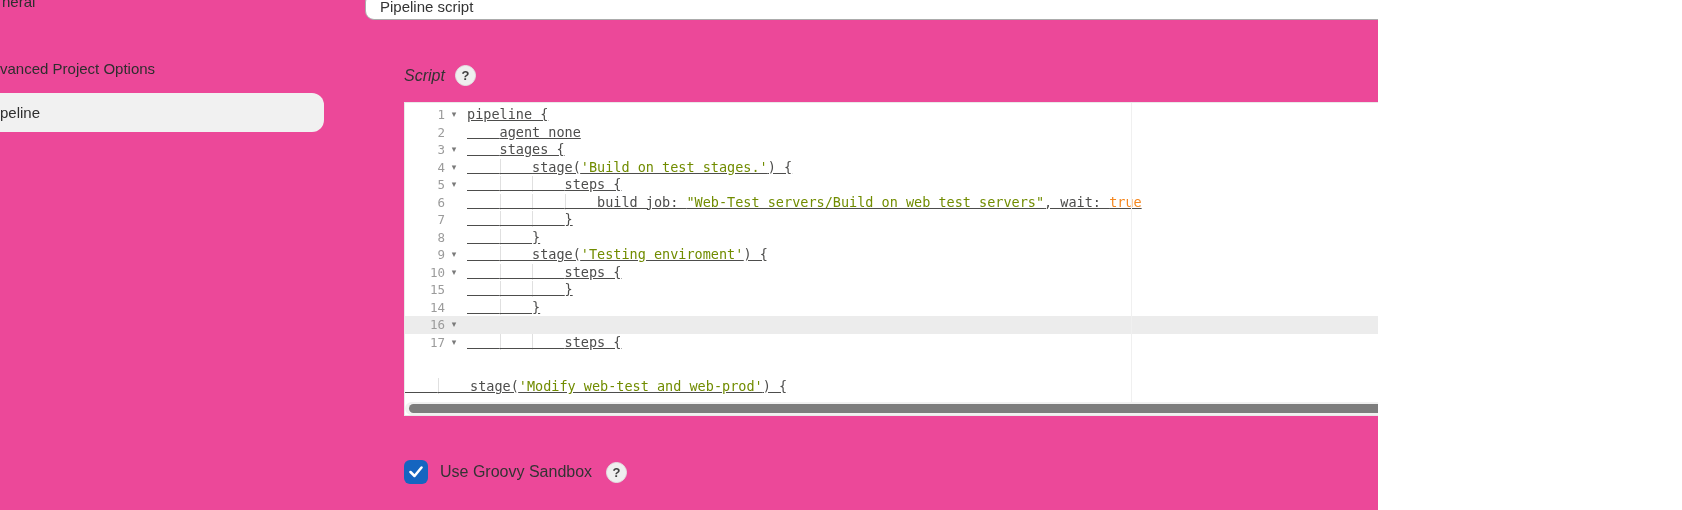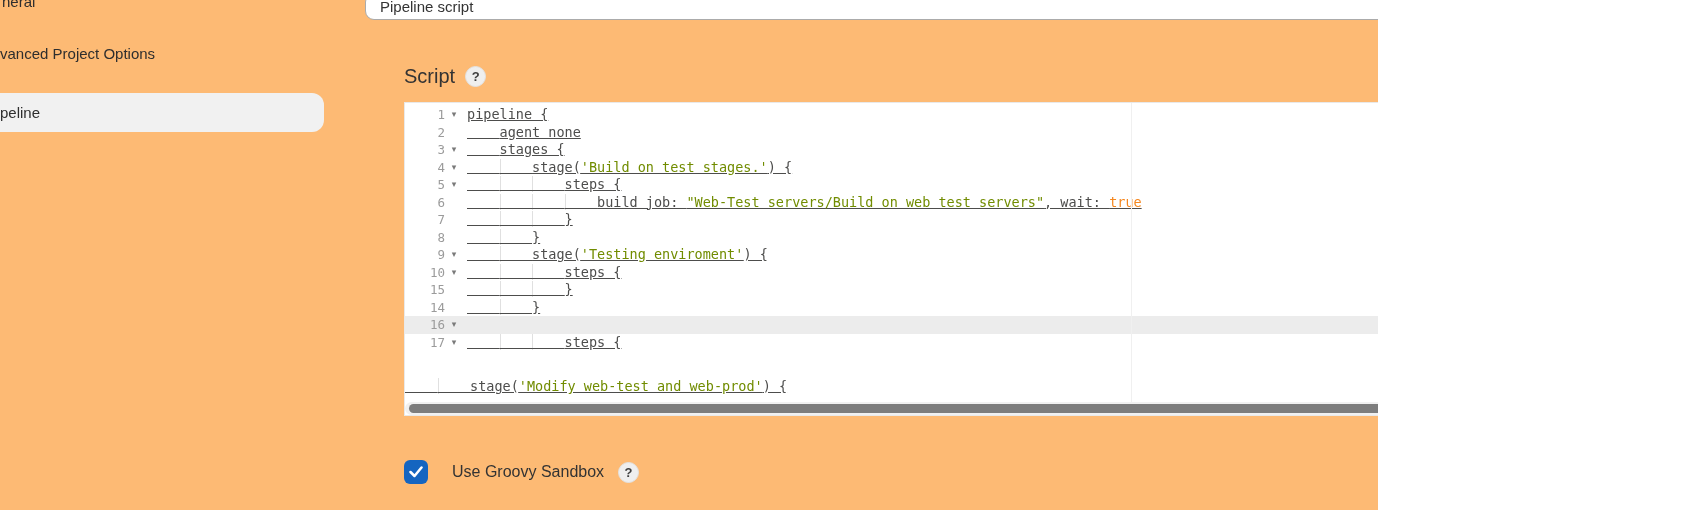--- a/index.html
+++ b/index.html
@@ -1,37 +1,37 @@
 <!DOCTYPE html>
 <html style="--tok-plain: #4d4d4c; --tok-string: #718c00; --tok-constant: #f5871f; --lnum-color: #9b9b9b; --active-line-bg: #ececec; --checkbox-color: #1565c0;"><head>
 <meta charset="utf-8">
 <style>
   * { margin:0; padding:0; box-sizing:border-box; }
   html, body { background:#ffffff; font-family:"Liberation Sans", sans-serif; }
-  .stage { position:relative; width:1378px; height:510px; overflow:hidden; background:#fdba74;padding-left:36px; }
+  .stage { position:relative; width:1378px; height:510px; overflow:hidden; background:#ec4899;padding-left:36px; }
 
   
   .sb-item { position:absolute; font-size:15px; font-weight:500; color:#2e2e2e; white-space:nowrap; cursor:pointer; }
   .sb-general  { left:2px; top:-7px; }
-  .sb-advanced { left:0px; top:45px; }
+  .sb-advanced { left:0px; top:60px; }
   .sb-pill { position:absolute; left:-26px; top:93px; width:350px; height:39px;
              background:#f1f1f1; border-radius:12px; cursor:pointer; }
   .sb-pill .sb-pill-label { display:block; padding-left:26px; line-height:39px;
              font-size:15px; font-weight:500; color:#2e2e2e; }
 
   
   .definition-select { position:absolute; left:365px; top:-7px; width:1256px; height:27px;
              border:1px solid #ababab; border-radius:9px; background:#fff;
              display:flex; align-items:center; justify-content:space-between;
              padding:0 18px 0 14px; cursor:pointer; }
   .definition-select .value { font-size:15px; color:#333; }
 
   
   .script-header { position:absolute; left:404px; top:65px; display:flex; align-items:center; gap:10px; }
-  .script-label { font-size:20px; color:#333; }
+  .script-label { font-size:16px; color:#333;font-style:italic; }
   .help-btn { width:21px; height:21px; border-radius:50%; background:#efefef; border:1px solid #e2e2e2;
               color:#404040; font-size:13px; font-weight:bold; line-height:19px; text-align:center;
               cursor:pointer; font-family:"Liberation Sans", sans-serif; padding:0; }
 
   
   .editor { position:absolute; left:404px; top:102px; width:1219px; height:314px;
             background:#fff; border:1px solid #e9e9e9; }
   .ed-clip { position:absolute; left:0; top:0; right:16px; bottom:13px; overflow:hidden; }
   .print-margin { position:absolute; left:726px; top:0; bottom:13px; width:1px; background:#f0f0f0; }
   .ed-lines { position:absolute; top:3px; left:0; width:100%; }
@@ -59,21 +59,21 @@
              background:#a6a6a6; border-radius:4.5px; cursor:grab; }
   .hscroll { position:absolute; left:0; right:0; bottom:0; height:13px;
              background:#f1f1f1; border-radius:7px; }
   .h-thumb { position:absolute; left:4px; right:4px; top:2px; height:9px;
              background:#7d7d7d; border-radius:4.5px; cursor:grab; }
 
   
   .sandbox-row { position:absolute; left:404px; top:460px; display:flex; align-items:center; }
   .checkbox { width:24px; height:24px; border-radius:6px; background:var(--checkbox-color,#1565c0);
               display:flex; align-items:center; justify-content:center; cursor:pointer; flex:0 0 auto; }
-  .sandbox-label { margin-left:24px; font-size:16px; color:#333; cursor:pointer; }
+  .sandbox-label { margin-left:12px; font-size:16px; color:#333; cursor:pointer; }
   .sandbox-help { margin-left:14px; }
 </style>
 </head>
 <body>
 
 <div class="stage">
 
   <nav>
     <div class="sb-item sb-general">neral</div>
     <div class="sb-item sb-advanced">vanced Project Options</div>

